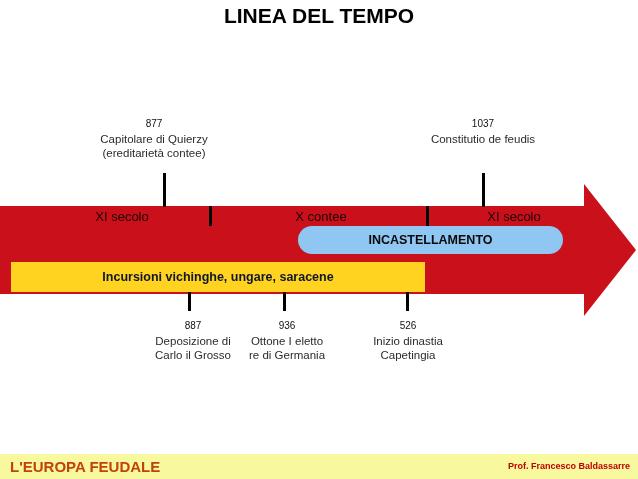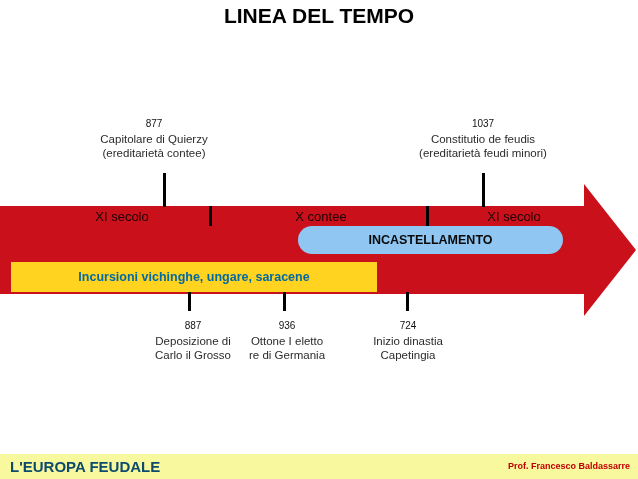--- a/index.html
+++ b/index.html
@@ -20,42 +20,41 @@
   
   .arrow-body{left:0;top:206px;width:584px;height:88px;background:#C9101B;z-index:1;}
   .arrow-head{left:584px;top:184px;width:0;height:0;z-index:1;
     border-top:66px solid transparent;border-bottom:66px solid transparent;border-left:52px solid #C9101B;}
   
   .century{top:206px;height:22px;line-height:22px;font-size:13px;color:#1c0304;z-index:3;white-space:nowrap;}
   .divider{top:206px;height:20px;width:3px;background:#000;z-index:2;}
   
   .band{display:flex;align-items:center;justify-content:center;font-weight:bold;z-index:4;white-space:nowrap;}
   .band-blue{left:298px;top:226px;width:265px;height:28px;background:#8FC6F2;font-size:12.5px;color:#0a0a0a;border-radius:14px;}
-  .band-yellow{left:11px;top:262px;width:366px;height:30px;background:#FFD320;font-size:12.5px;color:#0369a1;}
+  .band-yellow{left:11px;top:262px;width:414px;height:30px;background:#FFD320;font-size:12.5px;color:#0f172a;}
   
   .footer{left:0;top:454px;width:638px;height:25px;background:#F8F89E;z-index:6;}
-  .footer-left{position:absolute;left:10px;top:0;height:25px;line-height:25px;font-size:15px;font-weight:bold;color:#0c4a6e;}
+  .footer-left{position:absolute;left:10px;top:0;height:25px;line-height:25px;font-size:15px;font-weight:bold;color:#c2410c;}
   .footer-right{position:absolute;right:8px;top:0;height:25px;line-height:25px;font-size:9px;font-weight:bold;color:#C00000;}
 </style>
 </head>
 <body>
 
 <div id="slide">
 
   <div class="abs title">LINEA DEL TEMPO</div>
 
   <div class="abs event center-x" style="left:154px;top:118px;">
     <div class="year">877</div>
     <div class="cap">Capitolare di Quierzy</div>
     <div class="cap">(ereditarietà contee)</div>
   </div>
   <div class="abs event center-x" style="left:483px;top:118px;">
     <div class="year">1037</div>
     <div class="cap">Constitutio de feudis</div>
-    <div class="cap">(ereditarietà feudi minori)</div>
   </div>
 
   <div class="abs tick" style="left:163px;top:173px;height:34px;"></div>
   <div class="abs tick" style="left:482px;top:173px;height:34px;"></div>
 
   <div class="abs arrow-body"></div>
   <div class="abs arrow-head"></div>
 
   <div class="abs divider" style="left:209px;"></div>
   <div class="abs divider" style="left:426px;"></div>
@@ -75,21 +74,21 @@
     <div class="year">887</div>
     <div class="cap">Deposizione di</div>
     <div class="cap">Carlo il Grosso</div>
   </div>
   <div class="abs event center-x" style="left:287px;top:320px;">
     <div class="year">936</div>
     <div class="cap">Ottone I eletto</div>
     <div class="cap">re di Germania</div>
   </div>
   <div class="abs event center-x" style="left:408px;top:320px;">
-    <div class="year">724</div>
+    <div class="year">526</div>
     <div class="cap">Inizio dinastia</div>
     <div class="cap">Capetingia</div>
   </div>
 
   <div class="abs footer">
     <div class="footer-left">L'EUROPA FEUDALE</div>
     <div class="footer-right">Prof. Francesco Baldassarre</div>
   </div>
 
 </div>

